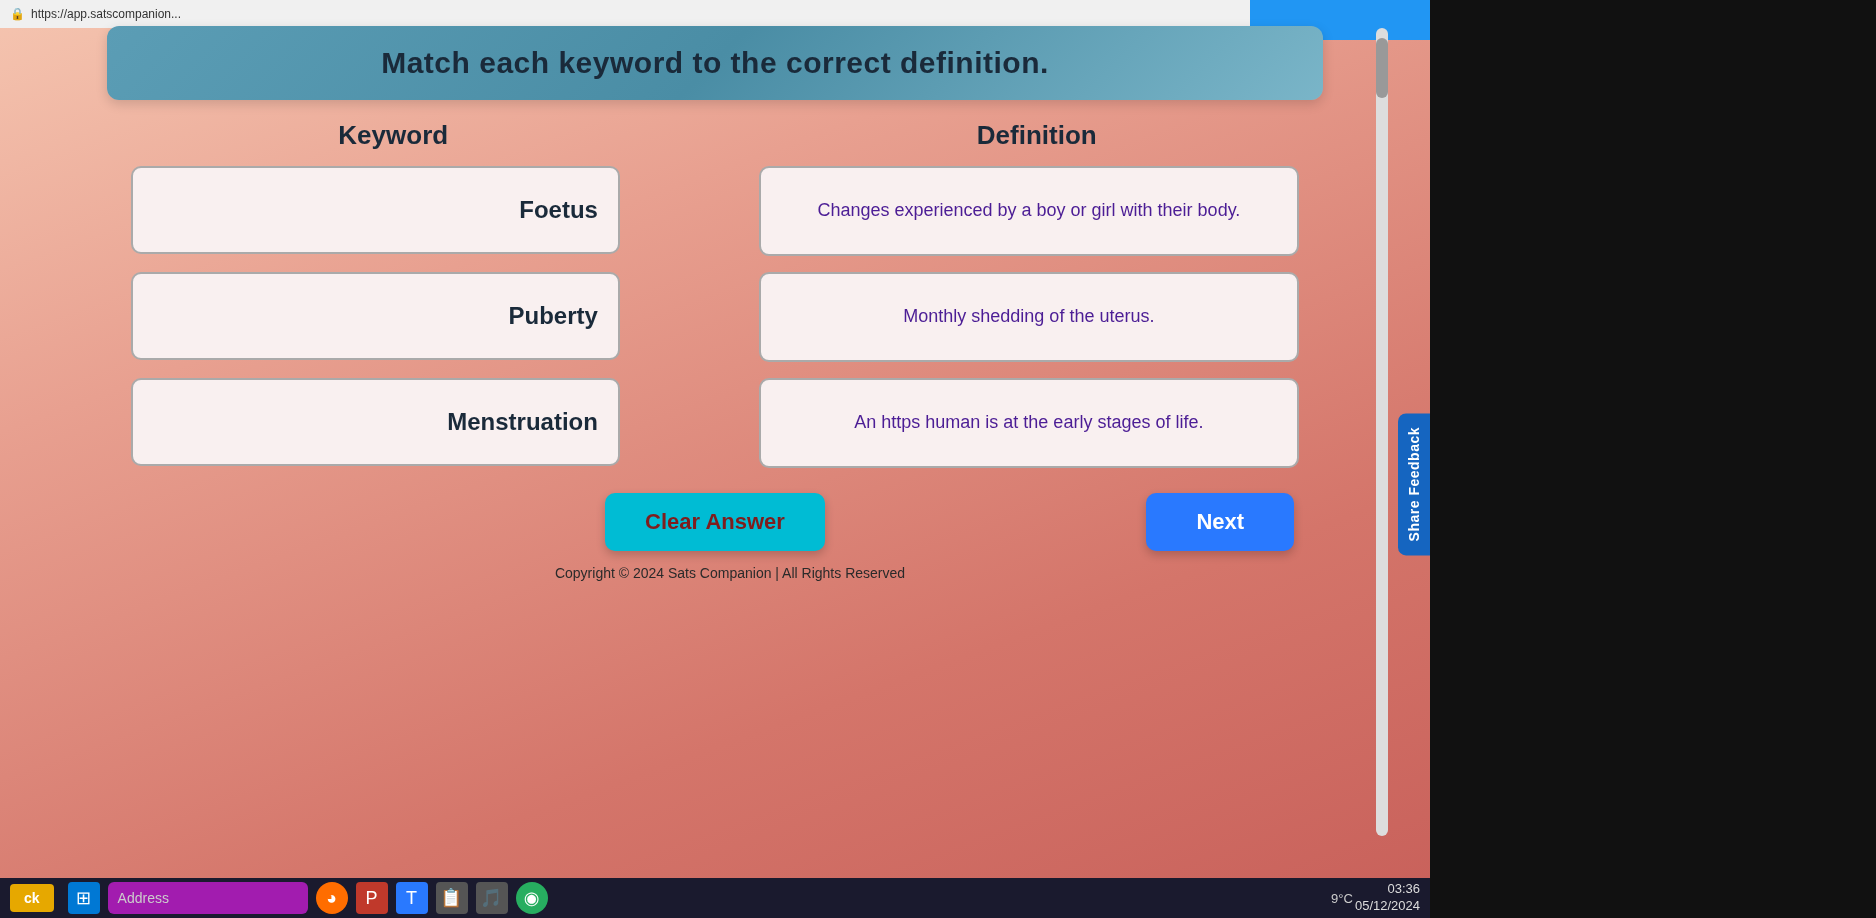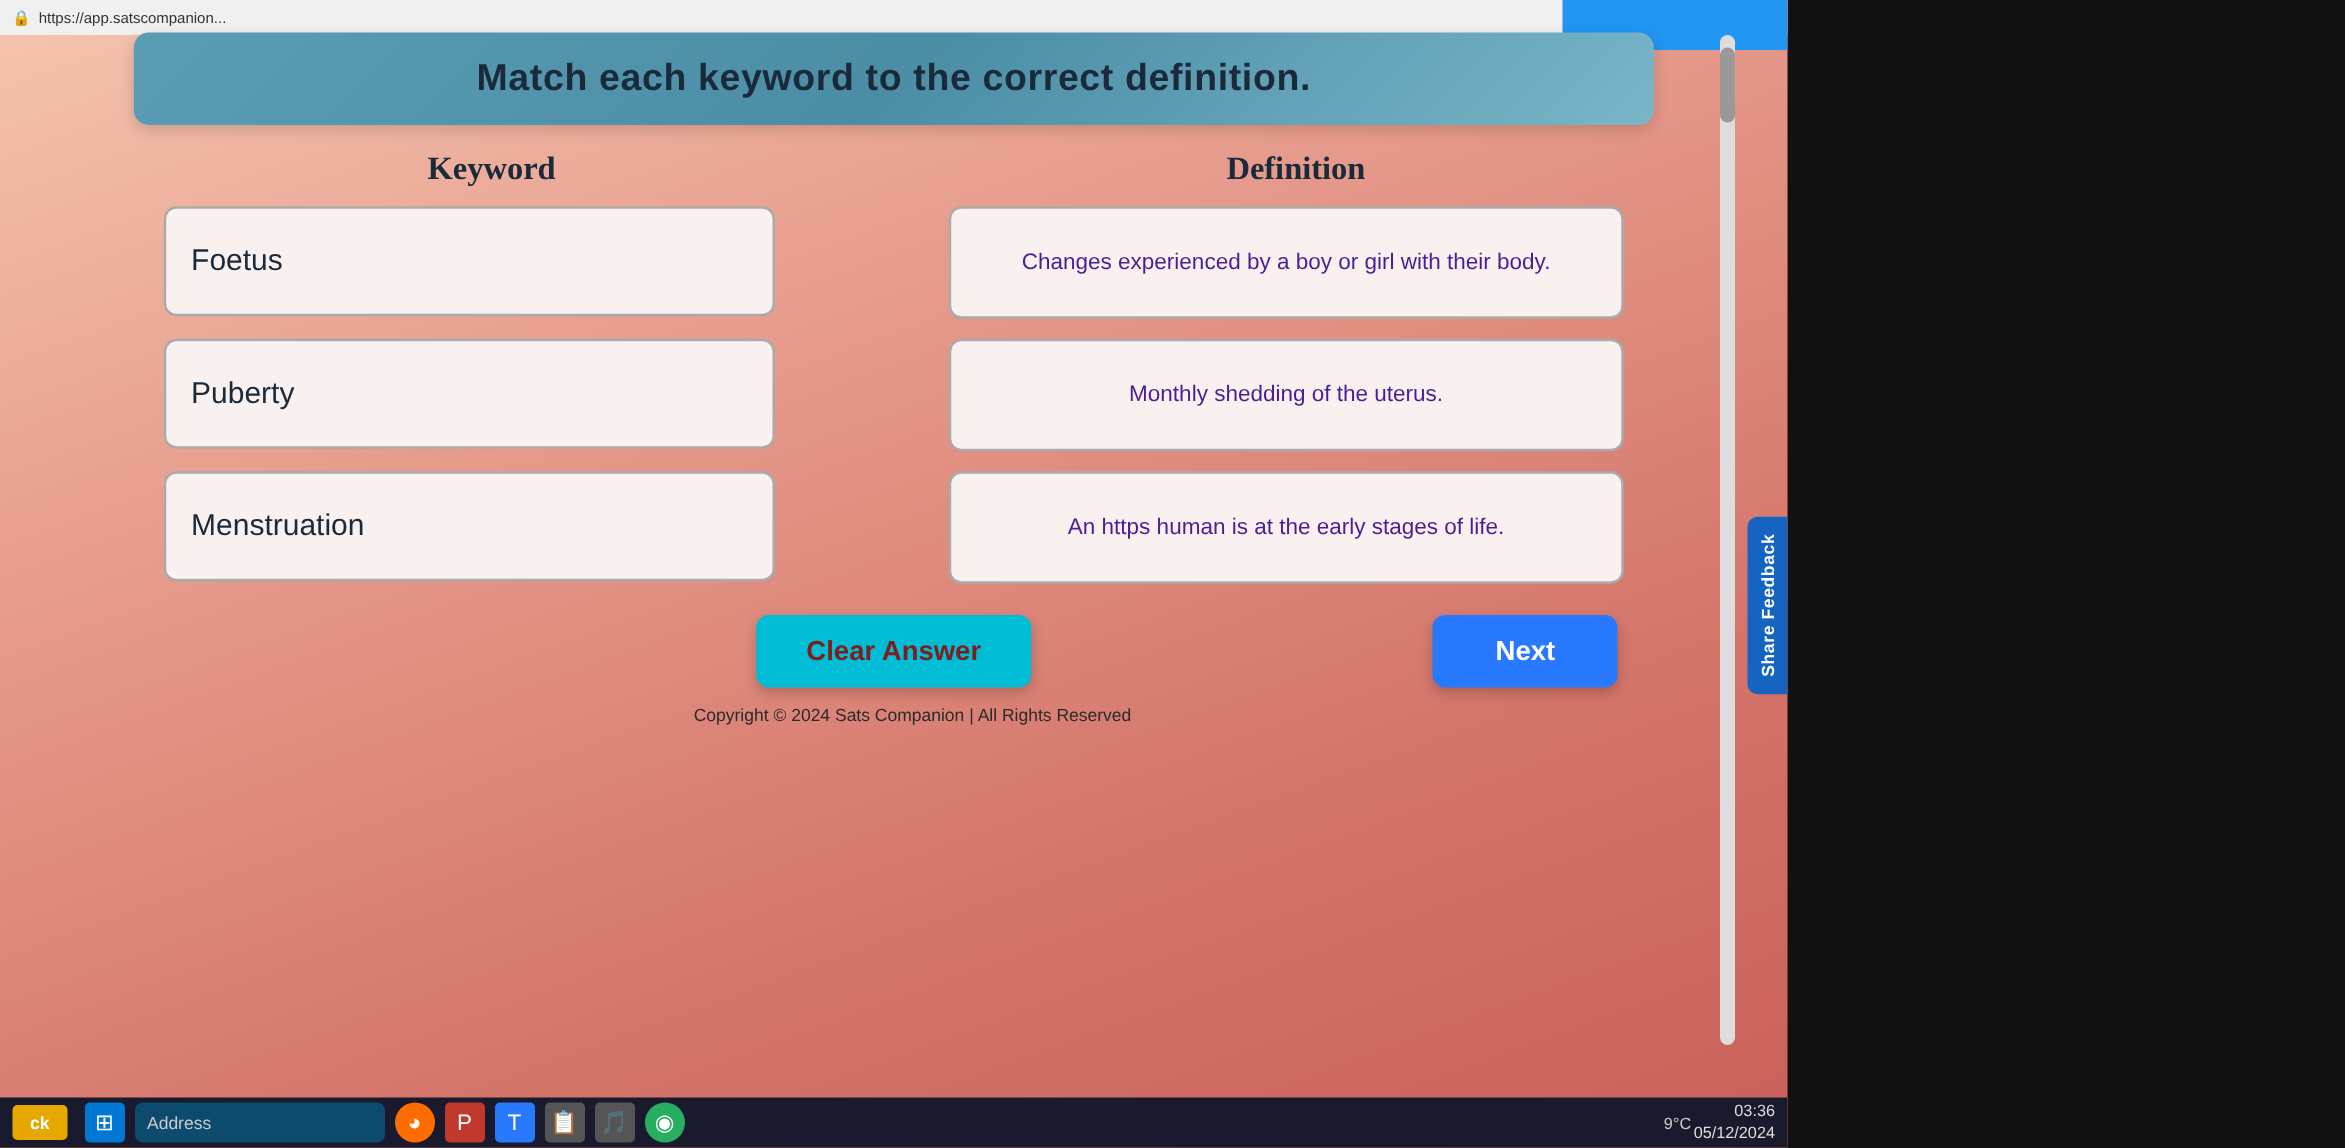--- a/index.html
+++ b/index.html
@@ -99,21 +99,20 @@
       justify-content: space-around;
       margin-bottom: 15px;
     }
 
     .col-header {
       font-size: 26px;
       font-weight: bold;
       color: #1a2a3a;
       width: 40%;
       text-align: center;
-      font-family: Liberation Serif, serif;
     }
 
     .columns-body {
       width: 100%;
       display: flex;
       justify-content: space-around;
       align-items: flex-start;
       gap: 20px;
     }
 
@@ -131,26 +130,26 @@
       gap: 16px;
     }
 
     .keyword-box {
       background: #f9f0f0;
       border: 2px solid #aaa;
       border-radius: 10px;
       padding: 28px 20px;
       text-align: center;
       font-size: 24px;
-      font-weight: 400;
+      font-weight: 700;
       color: #1a2a3a;
       min-height: 80px;
       display: flex;
       align-items: center;
-      justify-content: flex-start;
+      justify-content: flex-end;
       cursor: pointer;
     }
 
     .definition-box {
       background: #f9f0f0;
       border: 2px solid #aaa;
       border-radius: 10px;
       padding: 20px 22px;
       text-align: center;
       font-size: 18px;
@@ -280,21 +279,21 @@
       width: 32px;
       height: 32px;
       border-radius: 4px;
       display: flex;
       align-items: center;
       justify-content: center;
       font-size: 18px;
     }
 
     .taskbar-icon.windows { background: #0078d4; color: white; }
-    .taskbar-icon.search-bar { background: #0c4a6e; color: #ccc; flex: 1; justify-content: flex-start; padding: 0 10px; font-size: 14px; border-radius: 6px; min-width: 200px;}
+    .taskbar-icon.search-bar { background: #a21caf; color: #ccc; flex: 1; justify-content: flex-start; padding: 0 10px; font-size: 14px; border-radius: 6px; min-width: 200px;}
     .taskbar-icon.orange { background: #ff6d00; color: white; border-radius: 50%; }
     .taskbar-icon.red { background: #c0392b; color: white; border-radius: 4px; }
     .taskbar-icon.blue-ms { background: #2979ff; color: white; border-radius: 4px; }
     .taskbar-icon.grey { background: #555; color: white; border-radius: 4px; }
     .taskbar-icon.green { background: #27ae60; color: white; border-radius: 50%; }
 
     .taskbar-right {
       margin-left: auto;
       display: flex;
       align-items: center;

